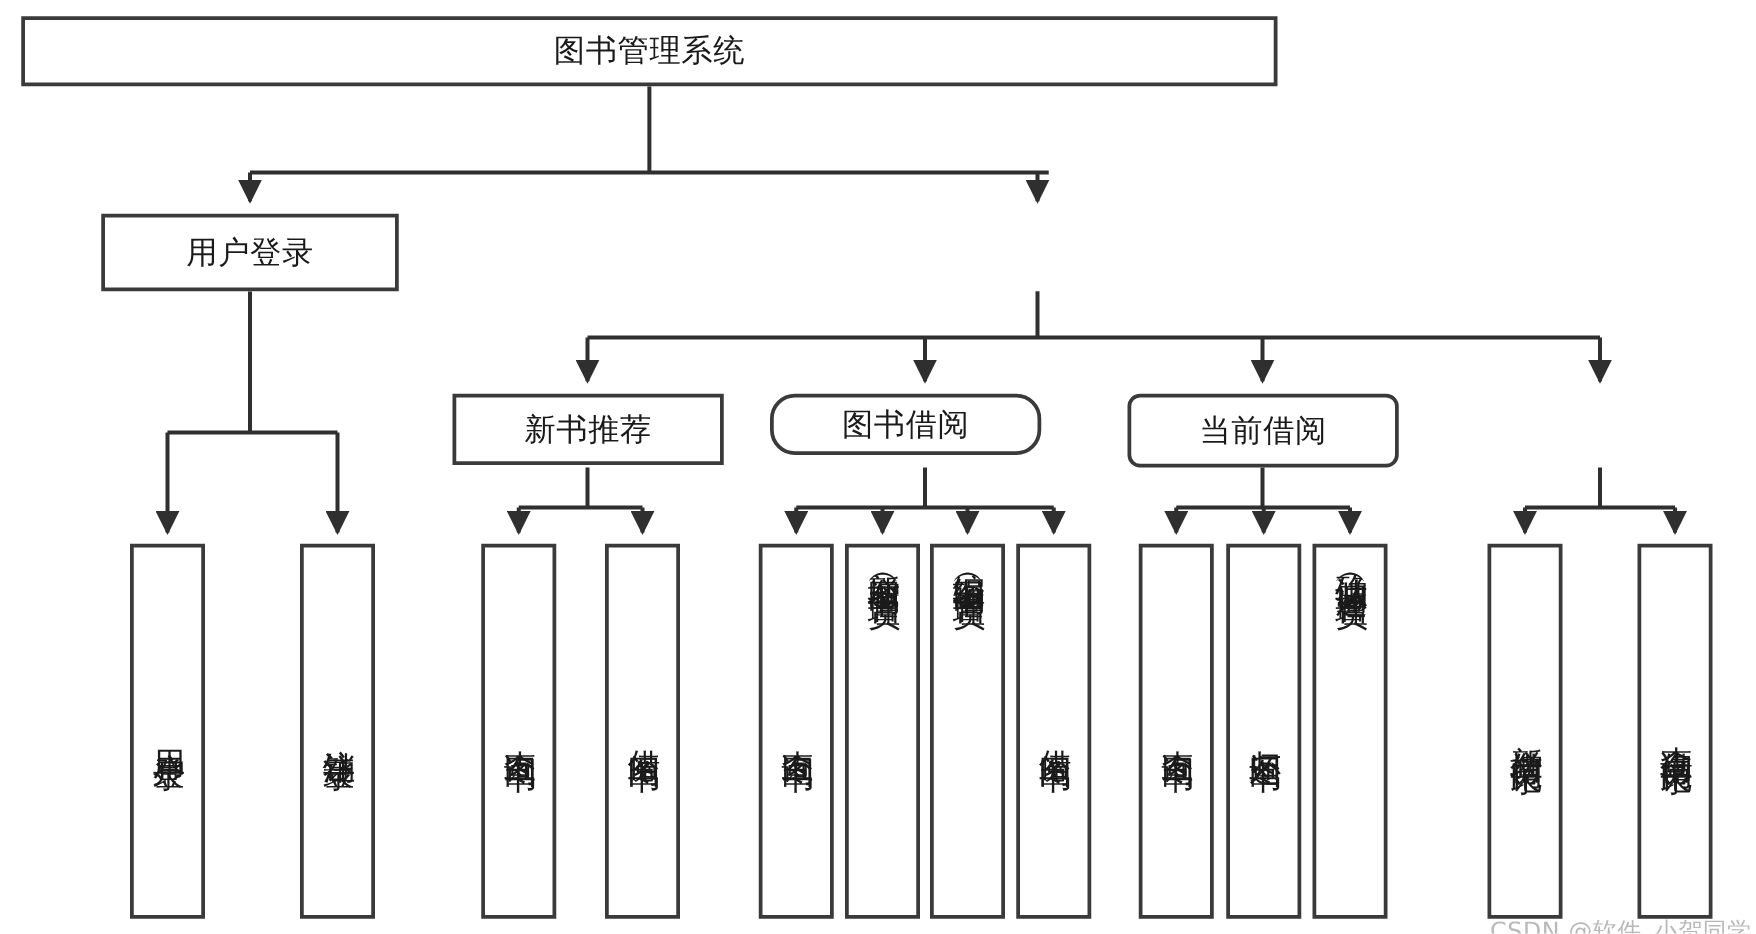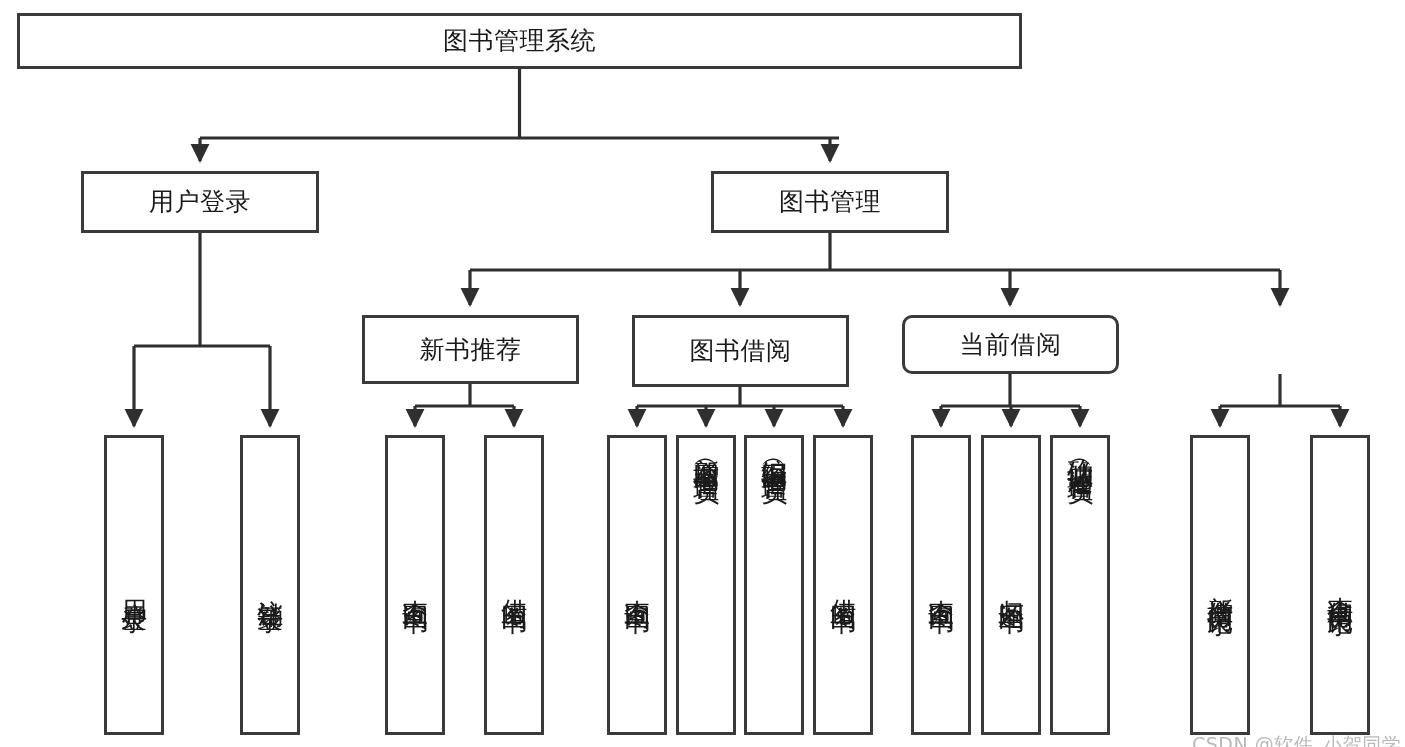--- a/index.html
+++ b/index.html
@@ -126,29 +126,26 @@
   </svg>
 
   <div class="node root horizontal" style="left:17px; top:13px; width:1005px; height:56px;">
     <span class="label">图书管理系统</span>
   </div>
 
   <div class="node horizontal" style="left:81px; top:171px; width:238px; height:62px;">
     <span class="label">用户登录</span>
   </div>
 
-  <div class="node horizontal" style="left:711px; top:171px; width:238px; height:62px;">
-    <span class="label">图书管理</span>
-  </div>
-
-  <div class="node horizontal" style="left:362px; top:315px; width:217px; height:69px;">
+
+  <div class="node horizontal" style="left:362px; top:315px; width:217px; height:57px;">
     <span class="label">新书推荐</span>
   </div>
 
-  <div class="node horizontal" style="left:632px; top:315px; width:217px; height:72px;">
+  <div class="node horizontal" style="left:616px; top:315px; width:217px; height:49px;border-radius:20px;">
     <span class="label">图书借阅</span>
   </div>
 
   <div class="node horizontal" style="left:902px; top:315px; width:217px; height:59px;border-radius:10px;">
     <span class="label">当前借阅</span>
   </div>
 
 
   <div class="node vertical center" style="left:104px; top:435px; width:60px; height:300px;">
     <span class="label">用户登录</span>

